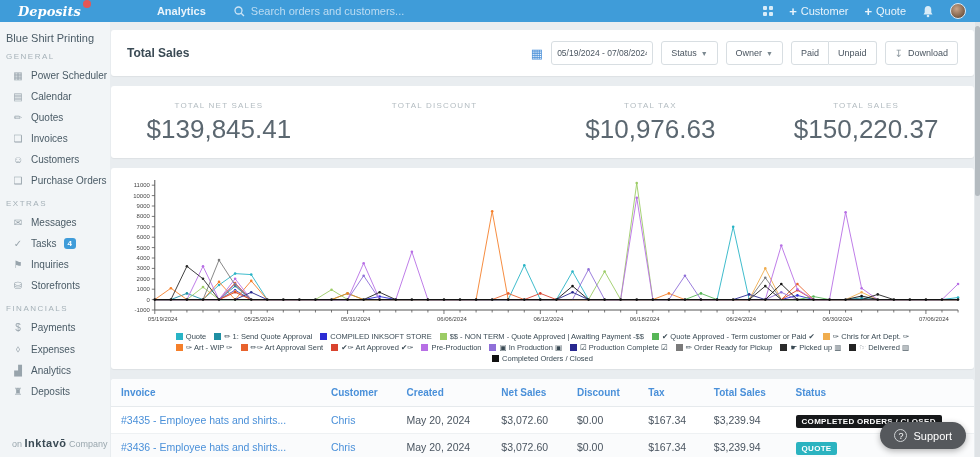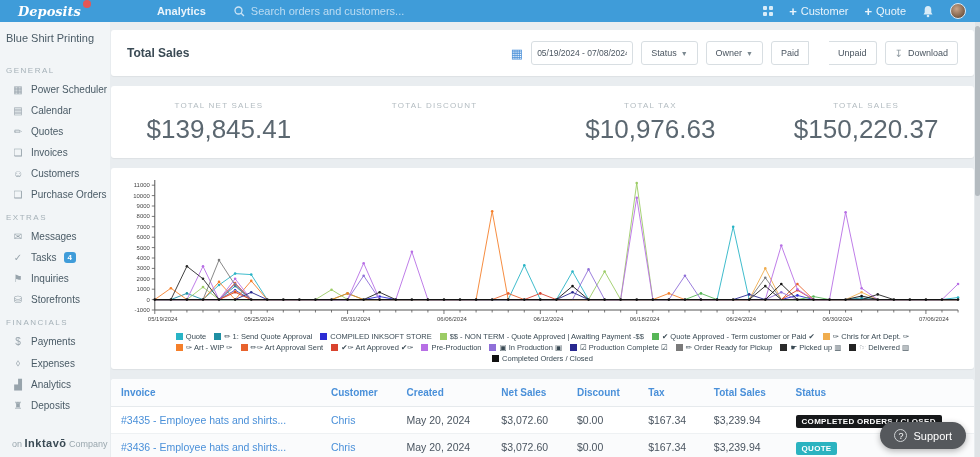--- a/index.html
+++ b/index.html
@@ -16,21 +16,21 @@
   .nav-right { margin-left:auto; display:flex; align-items:center; gap:16px; margin-right:14px; }
   .grid-icon { display:grid; grid-template-columns:4px 4px; grid-gap:2px; cursor:pointer; }
   .grid-icon span { width:4px; height:4px; background:#d9ecf8; border-radius:1px; }
   .nav-btn { color:#eaf4fb; font-size:11px; cursor:pointer; display:flex; align-items:center; gap:4px; }
   .plus { font-size:13px; font-weight:bold; }
   .bell { cursor:pointer; display:flex; }
   .avatar { width:16px; height:16px; border-radius:50%; background:radial-gradient(circle at 40% 35%, #caa58a 0%, #8a6b54 55%, #4e3b2e 100%); border:1px solid #dceaf5; cursor:pointer; }
 
   
   .sidebar { position:fixed; top:22px; left:0; bottom:0; width:110px; background:#f2f5f7; padding:10px 0 8px 6px; z-index:40; display:flex; flex-direction:column; }
-  .company { font-size:11px; color:#4a5b66; margin-bottom:14px; }
+  .company { font-size:11px; color:#4a5b66; }
   .section-title { font-size:8px; letter-spacing:1.5px; color:#a5b1b8; margin:8px 0 4px 0; }
   .side-item { display:flex; align-items:center; gap:7px; padding:5px 0 5px 6px; cursor:pointer; }
   .side-item .g { width:12px; text-align:center; font-size:10px; color:#98a4ac; }
   .side-item .lbl { font-size:10px; color:#4a5b66; white-space:nowrap; }
   .task-badge { background:#3f9cd9; color:#fff; font-size:8px; border-radius:3px; padding:1px 4px; font-weight:bold; }
   .side-footer { margin-top:auto; font-size:9px; color:#9aa7ae; padding-left:6px; }
   .side-footer b { color:#3a4a54; font-size:11px; letter-spacing:.5px; }
 
   
   .main { margin-left:110px; padding:0 6px 0 1px; }
@@ -38,21 +38,21 @@
   .card { background:#fff; border-radius:3px; box-shadow:0 1px 1px rgba(0,0,0,.05); }
 
   
   .toolbar { display:flex; align-items:center; justify-content:space-between; padding:11px 16px; }
   .panel-title { font-size:12px; font-weight:bold; color:#3a4a54; }
   .controls { display:flex; align-items:center; gap:8px; }
   .cal-glyph { color:#4a90d9; font-size:13px; cursor:pointer; }
   .ctl { border:1px solid #d8dee2; border-radius:3px; background:#fff; color:#4a5560; font-size:9px; height:24px; display:flex; align-items:center; padding:0 9px; cursor:pointer; white-space:nowrap; }
   .date-input { width:102px; font-size:8.5px; padding:0 5px; overflow:hidden; border:1px solid #d8dee2; border-radius:3px; height:24px; color:#4a5560; outline:none; }
   .caret { font-size:7px; margin-left:4px; color:#7b8890; }
-  .btn-group { display:flex;gap:20px; }
+  .btn-group { display:flex; }
   .btn-group .ctl:first-child { border-radius:3px 0 0 3px; }
   .btn-group .ctl:last-child { border-radius:0 3px 3px 0; border-left:none; }
   .dl-icon { color:#8d989f; margin-right:5px; font-size:10px; }
 
   
   .stats { display:flex; padding:15px 0 13px; margin-top:10px; }
   .stat { flex:1; text-align:center; }
   .stat .s-label { font-size:8px; letter-spacing:1.2px; color:#b3bcc1; margin-bottom:4px; }
   .stat .s-value { font-size:26px; color:#5b6770; font-weight:400; }
 

